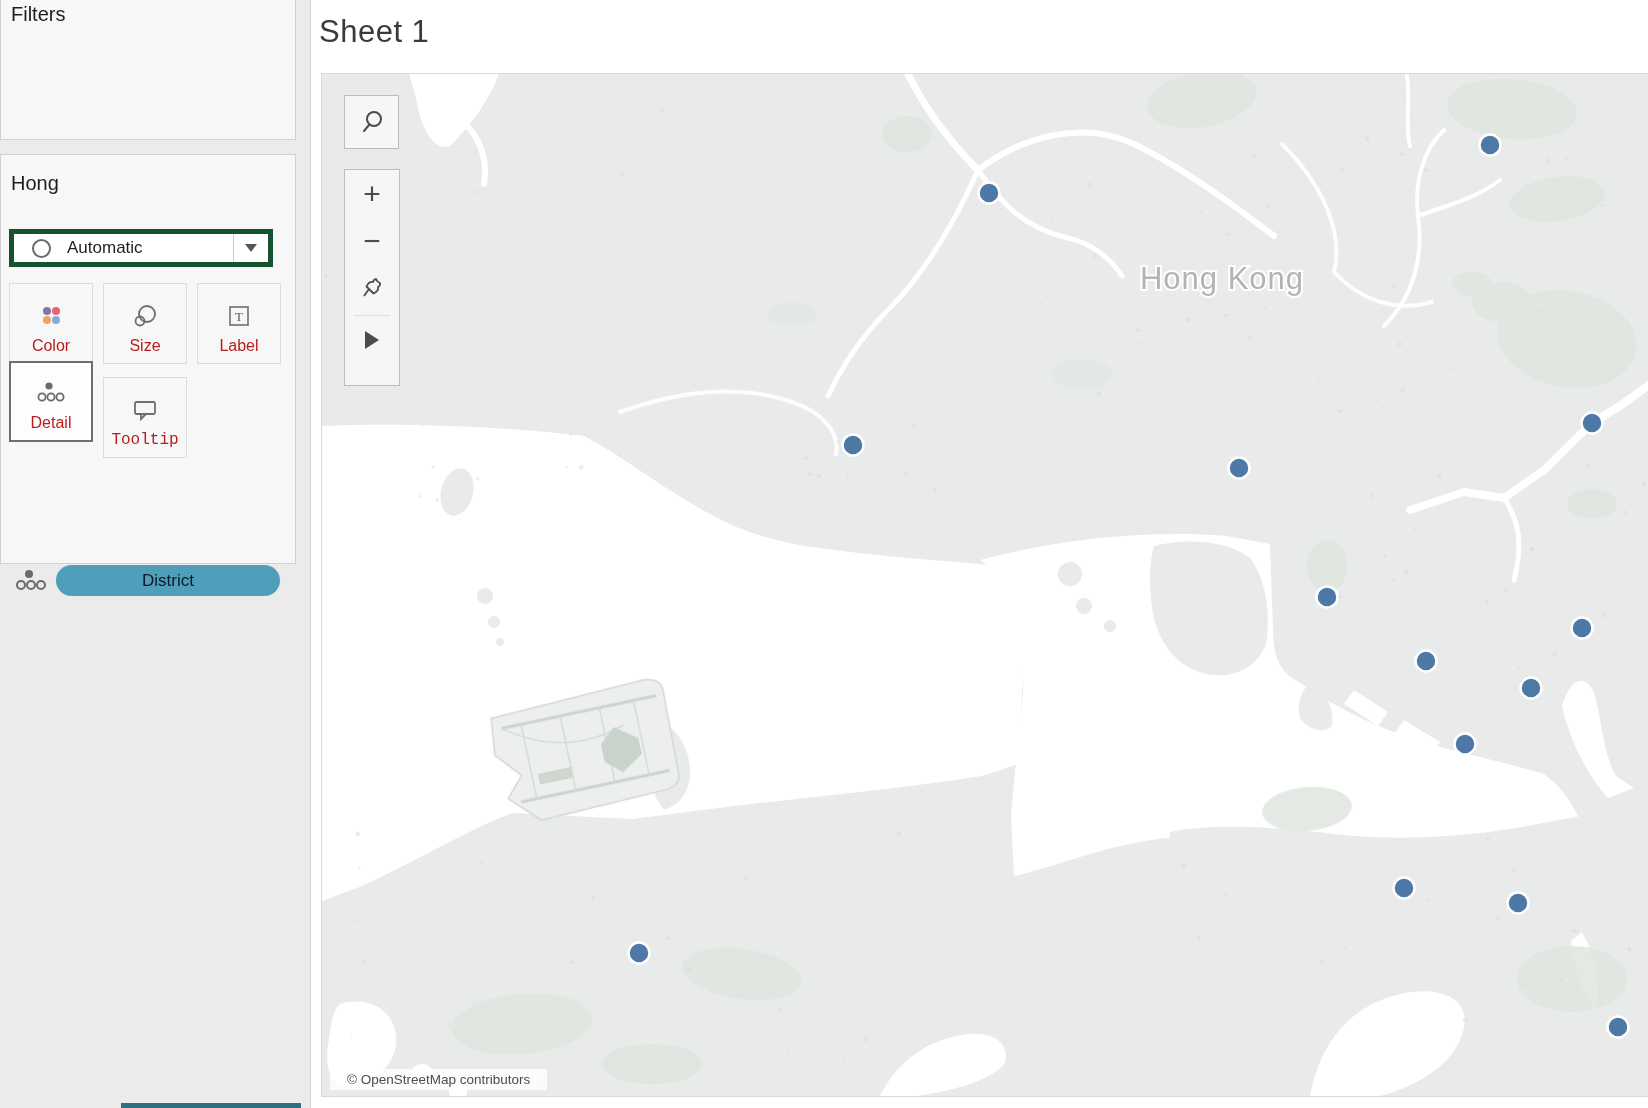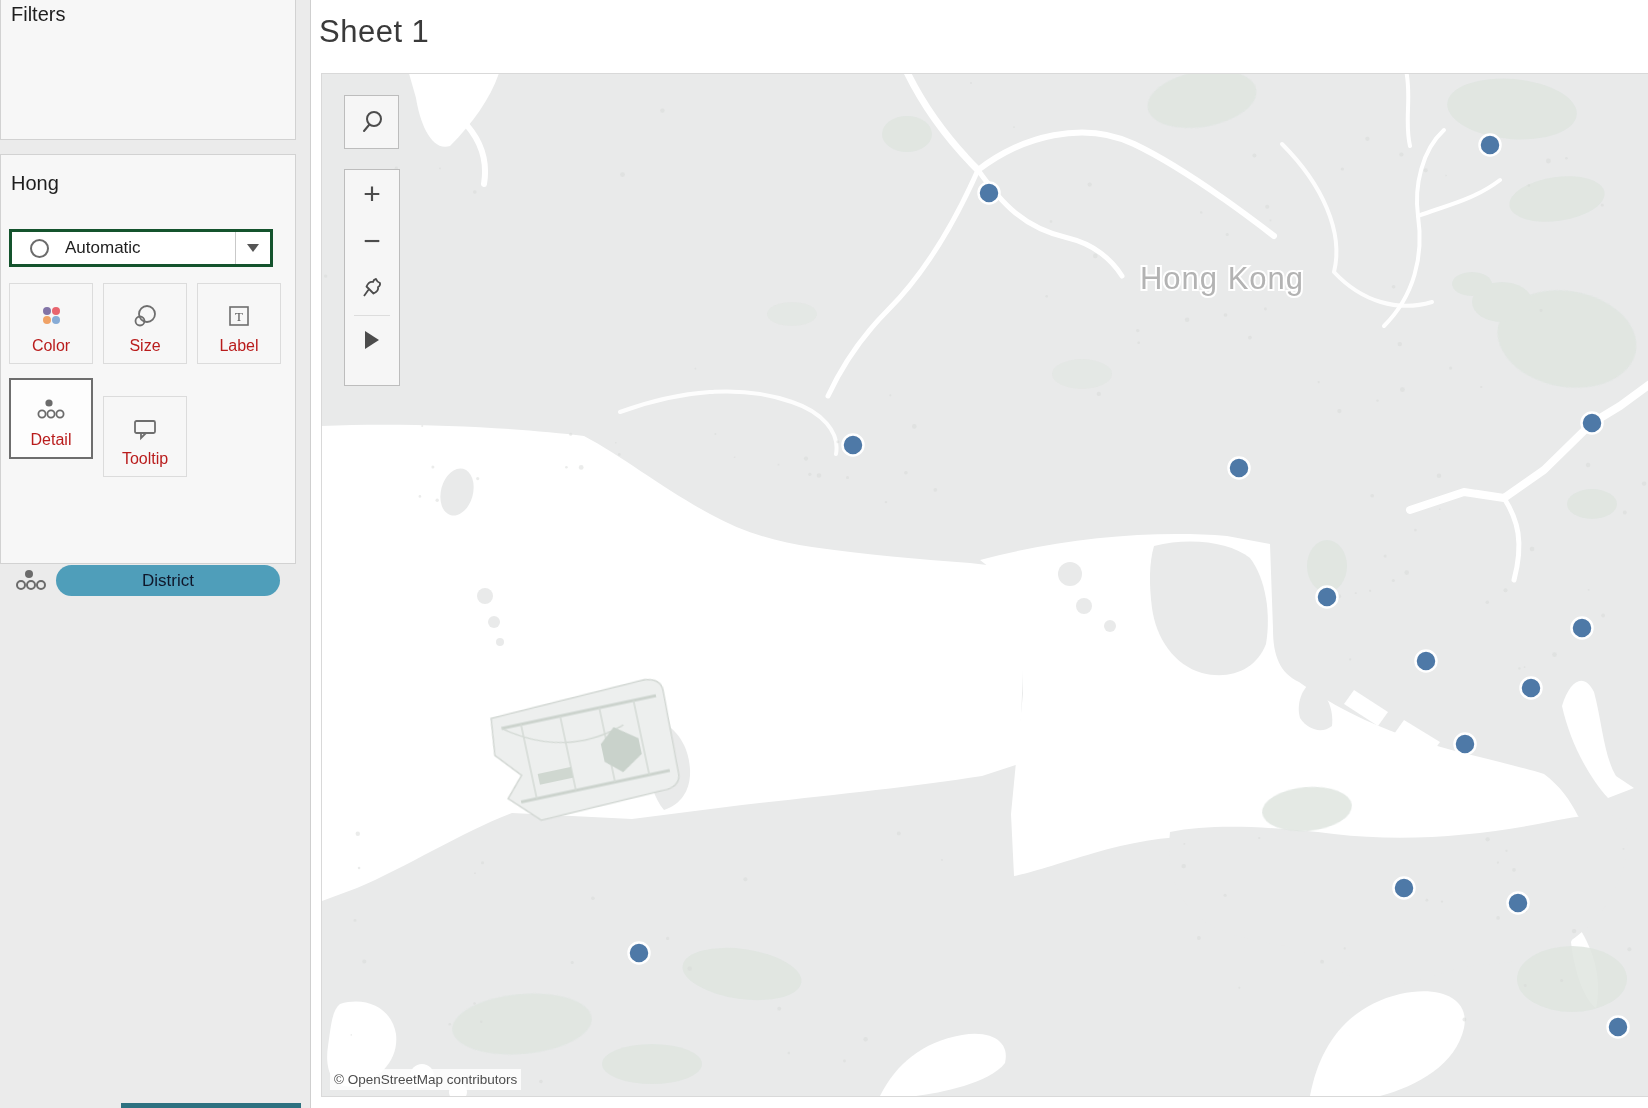--- a/index.html
+++ b/index.html
@@ -6,21 +6,21 @@
     font-family:"Liberation Sans","DejaVu Sans",sans-serif;background:#ffffff;}
   #app{position:relative;width:1312px;height:1108px;background:#ffffff;}
 
   
   .left-rail{position:absolute;left:0;top:0;width:310px;height:1108px;background:#ebebeb;}
   .card{position:absolute;left:0;width:296px;background:#f7f7f7;border:1px solid #d2d2d2;box-sizing:border-box;}
   .card-title{position:absolute;left:10px;top:6px;font-size:20px;color:#1e1e1e;}
   .marks-title{position:absolute;left:10px;top:17px;font-size:20px;color:#1e1e1e;}
 
   .mark-dropdown{position:absolute;left:8px;top:74px;width:264px;height:38px;background:#ffffff;
-    border:3px solid #14532d;box-sizing:border-box;display:flex;align-items:center;}
+    border:5px solid #14532d;box-sizing:border-box;display:flex;align-items:center;}
   .mark-dropdown .circle-glyph{width:15px;height:15px;border:2px solid #6b6b6b;border-radius:50%;
     margin-left:18px;flex:0 0 auto;}
   .mark-dropdown .dd-label{margin-left:16px;font-size:17px;color:#1e1e1e;flex:1;}
   .dd-arrow-box{width:34px;height:100%;border-left:1px solid #c9c9c9;display:flex;
     align-items:center;justify-content:center;}
   .dd-caret{width:0;height:0;border-left:6px solid transparent;border-right:6px solid transparent;
     border-top:8px solid #555;}
 
   .mark-btn{position:absolute;width:84px;height:81px;background:#f7f7f7;border:1px solid #dcdcdc;
     box-sizing:border-box;display:flex;flex-direction:column;align-items:center;justify-content:flex-end;
@@ -49,21 +49,21 @@
   .search-btn{left:22px;top:21px;width:55px;height:54px;display:flex;align-items:center;justify-content:center;}
   .map-toolbar{left:22px;top:95px;width:56px;height:217px;display:flex;flex-direction:column;align-items:stretch;}
   .tool-item{height:47px;display:flex;align-items:center;justify-content:center;color:#4c4c4c;}
   .tool-plus{font-size:30px;font-weight:400;}
   .tool-minus{font-size:30px;font-weight:400;}
   .tool-sep{height:1px;background:#dddddd;margin:4px 9px 0 9px;}
   .play-tri{width:0;height:0;border-top:9px solid transparent;border-bottom:9px solid transparent;
     border-left:14px solid #4c4c4c;}
 
   .attribution{position:absolute;left:8px;bottom:6px;background:rgba(255,255,255,.8);
-    padding:3px 4px;font-size:13.5px;color:#4d4d4d;}
+    padding:3px 17px;font-size:13.5px;color:#4d4d4d;}
 </style>
 </head>
 <body>
 <div id="app">
 
   <div class="left-rail">
 
     <div class="card" style="top:-12px;height:152px;">
       <div class="card-title" style="top:14px;">Filters</div>
     </div>
@@ -104,33 +104,33 @@
       <div class="mark-btn" style="left:196px;top:128px;">
         <span class="icon-box">
           <svg width="24" height="24" viewBox="0 0 24 24">
             <rect x="3" y="3" width="18" height="18" fill="none" stroke="#6e6e6e" stroke-width="1.6"></rect>
             <text x="12" y="17" text-anchor="middle" font-family="Liberation Serif, serif" font-size="13" fill="#555">T</text>
           </svg>
         </span>
         <span class="btn-label">Label</span>
       </div>
 
-      <div class="mark-btn selected" style="left:8px;top:223px;">
+      <div class="mark-btn selected" style="left:8px;top:206px;">
         <span class="icon-box">
           <svg width="30" height="26" viewBox="0 0 30 26">
             <circle cx="13" cy="6" r="3.6" fill="#6b6b6b"></circle>
             <circle cx="6" cy="17" r="3.6" fill="none" stroke="#6b6b6b" stroke-width="1.8"></circle>
             <circle cx="15" cy="17" r="3.6" fill="none" stroke="#6b6b6b" stroke-width="1.8"></circle>
             <circle cx="24" cy="17" r="3.6" fill="none" stroke="#6b6b6b" stroke-width="1.8"></circle>
           </svg>
         </span>
         <span class="btn-label">Detail</span>
       </div>
 
-      <div class="mark-btn" style="left:102px;top:241px;">
+      <div class="mark-btn" style="left:102px;top:222px;font-family:Liberation Mono, monospace;">
         <span class="icon-box">
           <svg width="26" height="24" viewBox="0 0 26 24" fill="none" stroke="#6e6e6e" stroke-width="1.8">
             <rect x="3" y="4" width="20" height="12" rx="1.5"></rect>
             <path d="M 9,16 L 9,21 L 14,16"></path>
           </svg>
         </span>
         <span class="btn-label">Tooltip</span>
       </div>
 
       <span class="pill-icon">

